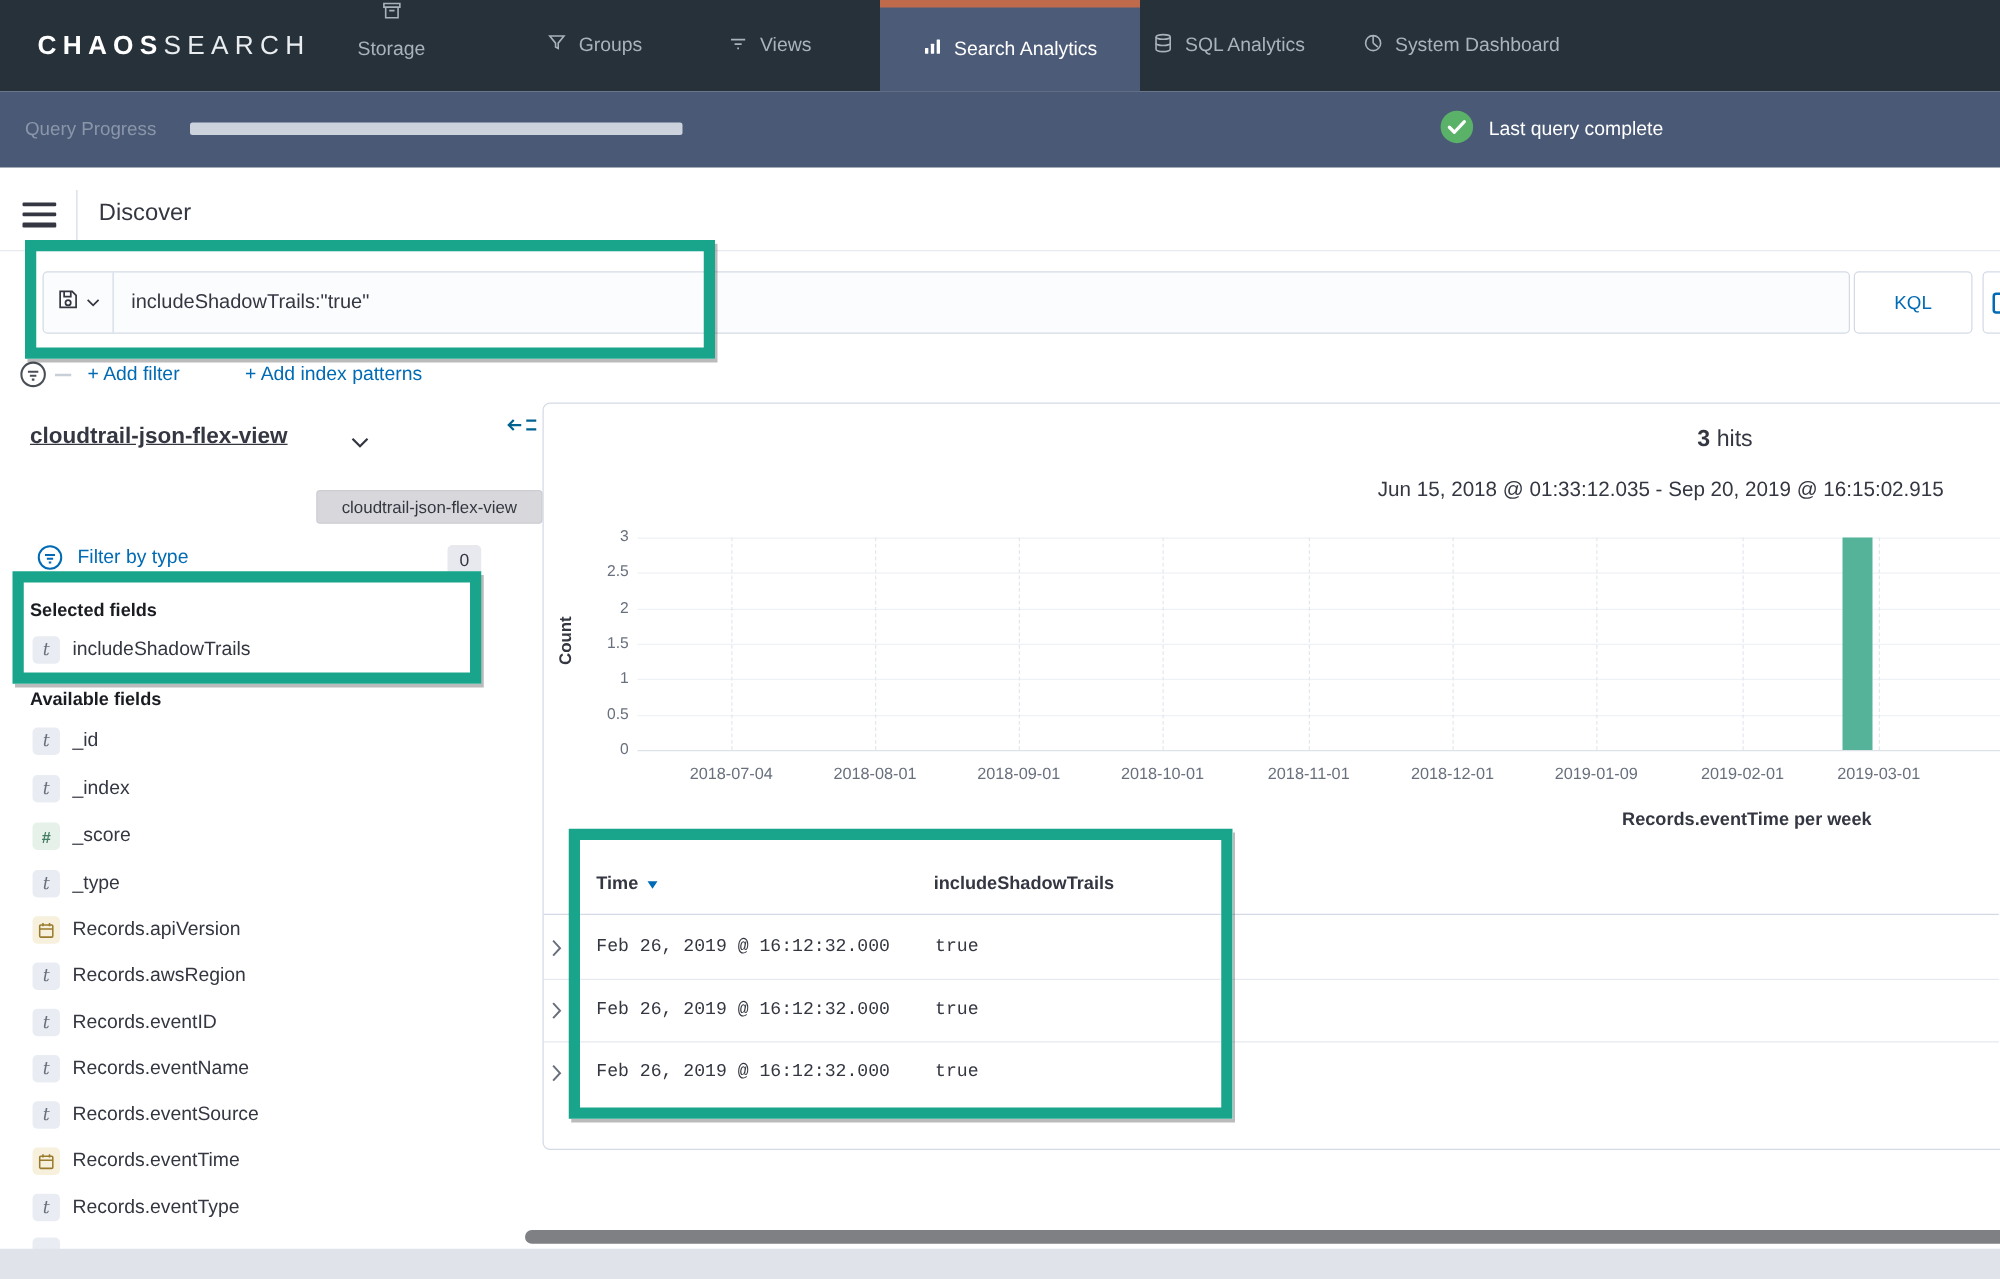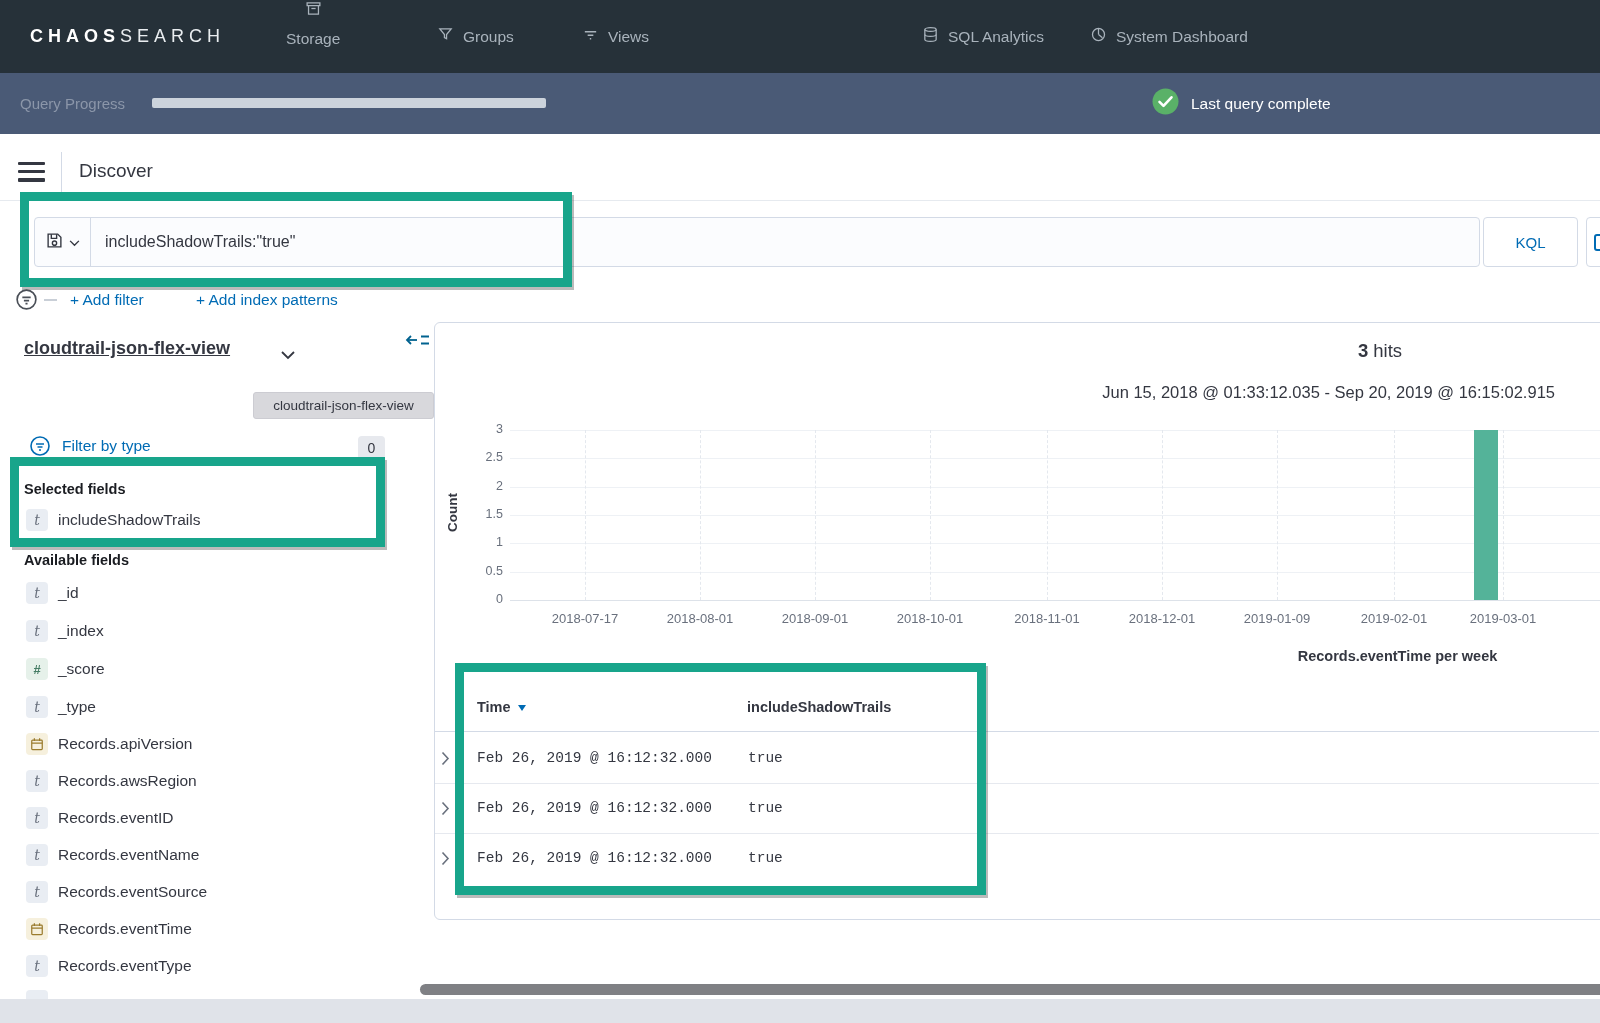--- a/index.html
+++ b/index.html
@@ -3,21 +3,21 @@
 <meta charset="utf-8">
 <style>
   * { margin:0; padding:0; box-sizing:border-box; }
   html,body { width:1600px; height:1023px; }
   body { font-family:"Liberation Sans", sans-serif; background:#fff; }
   .abs { position:absolute; }
   #screen { position:relative; width:1600px; height:1023px; overflow:hidden; background:#fff; }
 
   
   .topnav { left:0; top:0; width:1600px; height:73px; background:#263139; }
-  .brand { left:30px; top:0; height:73px; display:flex; align-items:center; color:#fff; font-size:18px; letter-spacing:5px; }
+  .brand { left:30px; top:0; height:73px; display:flex; align-items:center; color:#fff; font-size:21px; letter-spacing:5px; }
   .brand b { font-weight:700; } .brand span { font-weight:300; color:#e9edf0; }
   .nav-item { top:0; height:73px; display:flex; align-items:center; gap:9px; color:#a9b3bc; font-size:15.5px; cursor:pointer; }
   .nav-item svg { flex:0 0 auto; }
   .nav-item.active { background:#4c5b77; border-top:6px solid #c06a4c; color:#fff; justify-content:center; }
   #nav-storage { left:286px;flex-direction:column; } #nav-groups { left:437px; } #nav-views { left:582px; }
   #nav-search-analytics { left:704px; width:208px; }
   #nav-sql { left:922px; } #nav-sysdash { left:1090px; }
 
   
   .progress-row { left:0; top:73px; width:1600px; height:61px; background:#4a5a76; }
@@ -123,20 +123,28 @@
             <path d="M4 4h16l-6.5 8v6l-3-1.6V12z"></path>
           </svg></span>
       <span>Groups</span>
     </div>
     <div class="abs nav-item" id="nav-views">
       <span><svg width="17" height="17" viewBox="0 0 24 24" fill="none" stroke="currentColor" stroke-width="2">
             <path d="M4 8h16M8 13h8M11 18h2"></path>
           </svg></span>
       <span>Views</span>
     </div>
+    <div class="abs nav-item active" id="nav-search-analytics">
+      <span><svg width="16" height="16" viewBox="0 0 24 24" fill="currentColor">
+            <rect x="3" y="14" width="4" height="7" rx="0.5"></rect>
+            <rect x="10" y="9" width="4" height="12" rx="0.5"></rect>
+            <rect x="17" y="4" width="4" height="17" rx="0.5"></rect>
+          </svg></span>
+      <span>Search Analytics</span>
+    </div>
     <div class="abs nav-item" id="nav-sql">
       <span><svg width="17" height="17" viewBox="0 0 24 24" fill="none" stroke="currentColor" stroke-width="1.8">
             <ellipse cx="12" cy="5" rx="8" ry="2.6"></ellipse>
             <path d="M4 5v14c0 1.4 3.6 2.6 8 2.6s8-1.2 8-2.6V5"></path>
             <path d="M4 12c0 1.4 3.6 2.6 8 2.6s8-1.2 8-2.6"></path>
           </svg></span>
       <span>SQL Analytics</span>
     </div>
     <div class="abs nav-item" id="nav-sysdash">
       <span><svg width="17" height="17" viewBox="0 0 24 24" fill="none" stroke="currentColor" stroke-width="1.8">
@@ -308,21 +316,21 @@
   <div class="abs ytick" style="top:422px;">3</div>
   <div class="abs ytick" style="top:450px;">2.5</div>
   <div class="abs ytick" style="top:479px;">2</div>
   <div class="abs ytick" style="top:507px;">1.5</div>
   <div class="abs ytick" style="top:535px;">1</div>
   <div class="abs ytick" style="top:564px;">0.5</div>
   <div class="abs ytick" style="top:592px;">0</div>
 
   <div class="abs bar"></div>
 
-  <div class="abs xtick" style="left:530px;">2018-07-17</div>
+  <div class="abs xtick" style="left:530px;">2018-07-04</div>
   <div class="abs xtick" style="left:645px;">2018-08-01</div>
   <div class="abs xtick" style="left:760px;">2018-09-01</div>
   <div class="abs xtick" style="left:875px;">2018-10-01</div>
   <div class="abs xtick" style="left:992px;">2018-11-01</div>
   <div class="abs xtick" style="left:1107px;">2018-12-01</div>
   <div class="abs xtick" style="left:1222px;">2019-01-09</div>
   <div class="abs xtick" style="left:1339px;">2019-02-01</div>
   <div class="abs xtick" style="left:1448px;">2019-03-01</div>
 
   <div class="abs chart-xlabel">Records.eventTime per week</div>

